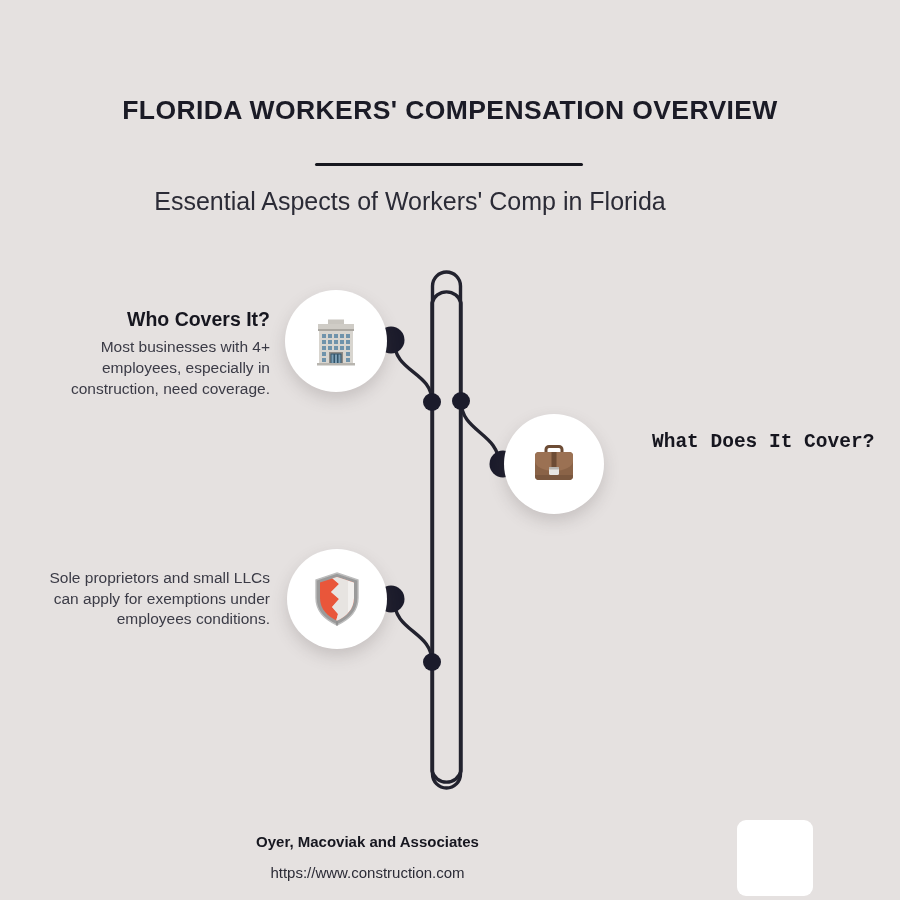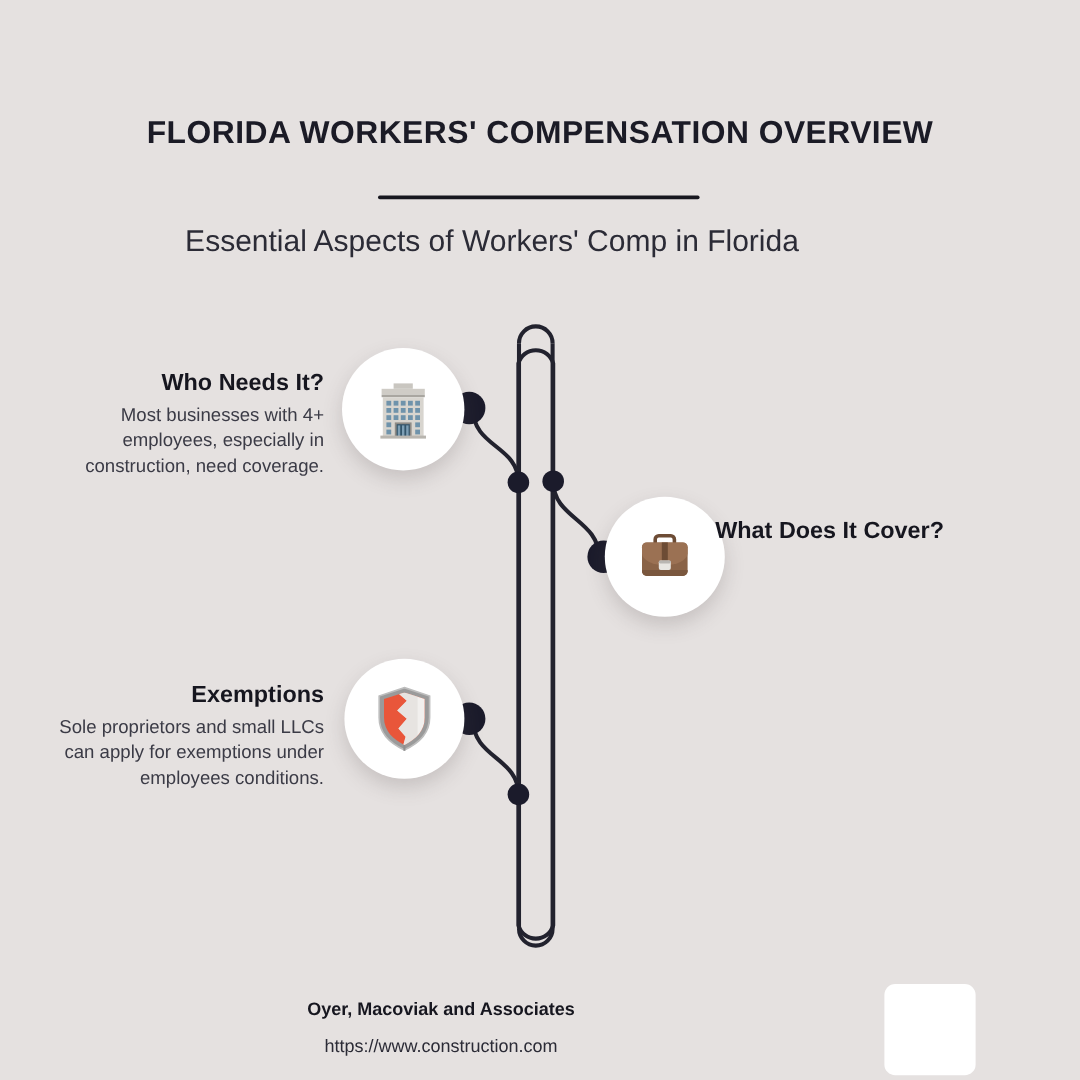--- a/index.html
+++ b/index.html
@@ -154,21 +154,21 @@
         <rect x="23.5" y="41.5" width="2" height="9"></rect>
         <rect x="27" y="41.5" width="2" height="9"></rect>
         <rect x="30.5" y="41.5" width="2" height="9"></rect>
       </g>
 
       <rect x="9" y="50" width="38" height="2.5" fill="#b8b5af"></rect>
     </svg>
   </div>
 
   <div class="block right-align" style="left:44px; top:275px; width:226px;">
-    <h3>Who Needs It?</h3>
+    <h3>Who Covers It?</h3>
     <p>Most businesses with 4+ employees, especially in construction, need coverage.</p>
   </div>
 
   <div class="badge" style="left:504px; top:381px; width:100px; height:100px;">
     <svg class="glyph" width="54" height="54" viewBox="0 0 54 54">
 
       <path d="M19,15 v-2.5 a3,3 0 0 1 3,-3 h10 a3,3 0 0 1 3,3 V15" fill="none" stroke="#6d4c35" stroke-width="3" stroke-linecap="round"></path>
 
       <rect x="8" y="15" width="38" height="28" rx="4" fill="#8a6347"></rect>
 
@@ -176,21 +176,21 @@
 
       <rect x="24.5" y="15" width="5" height="20" fill="#6d4c35"></rect>
 
       <rect x="22" y="30" width="10" height="8" rx="1.6" fill="#e8e6e2"></rect>
       <rect x="22" y="30" width="10" height="2.6" rx="1.2" fill="#b9b6b2"></rect>
 
       <path d="M8,38 h38 v1 a4,4 0 0 1 -4,4 h-30 a4,4 0 0 1 -4,-4 Z" fill="#7a573e"></path>
     </svg>
   </div>
 
-  <div class="block left-align" style="left:596px; top:398px; width:232px;">
+  <div class="block left-align" style="left:652px; top:398px; width:232px;font-family:Liberation Mono, monospace;">
     <h3>What Does It Cover?</h3>
   </div>
 
   <div class="badge" style="left:287px; top:516px; width:100px; height:100px;">
     <svg class="glyph" width="50" height="58" viewBox="0 0 50 58">
 
       <path d="M25,3 L46,10 V28 C46,42 36,50 25,55 C14,50 4,42 4,28 V10 Z" fill="#9a9a9a"></path>
       <path d="M25,3 L46,10 V28 C46,42 36,50 25,55 C14,50 4,42 4,28 V10 Z" fill="none" stroke="#bdbdbd" stroke-width="1.4"></path>
 
       <clipPath id="shieldClip">
@@ -201,21 +201,20 @@
 
         <path d="M25,0 L20,8 L27,14 L19,22 L27,29 L20,37 L26,44 L22,58 L50,58 L50,0 Z" fill="#f2f0ee"></path>
         <path d="M25,0 L20,8 L27,14 L19,22 L27,29 L20,37 L26,44 L22,58 L36,58 L36,0 Z" fill="#dedbd7" opacity="0.55"></path>
       </g>
 
       <path d="M25,50.8 C25,52.6 25,54 25,55.6" stroke="#8e8e8e" stroke-width="1.6" fill="none"></path>
     </svg>
   </div>
 
   <div class="block right-align" style="left:44px; top:535px; width:226px;">
-    <h3>Exemptions</h3>
     <p>Sole proprietors and small LLCs can apply for exemptions under employees conditions.</p>
   </div>
 
   <div class="footer-name">Oyer, Macoviak and Associates</div>
   <div class="footer-url">https://www.construction.com</div>
   <div class="footer-logo"></div>
 
 </div>
 
 </body></html>

